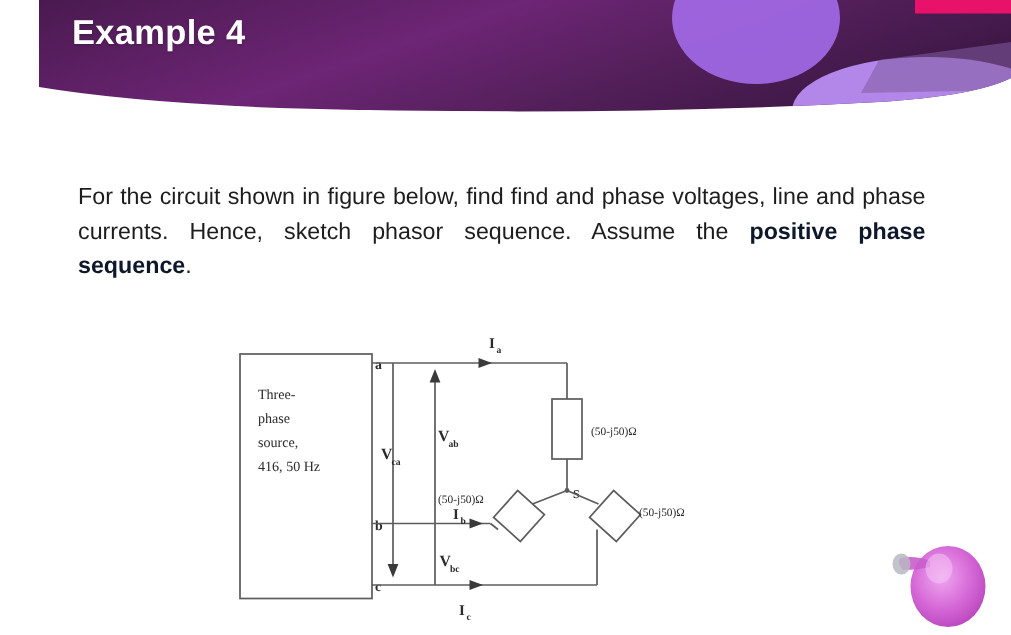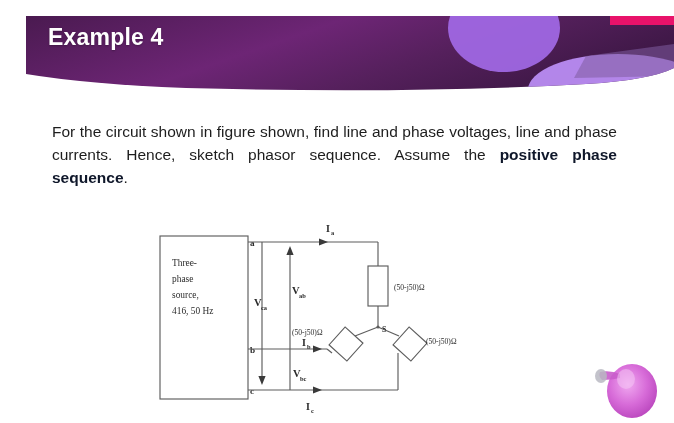--- a/index.html
+++ b/index.html
@@ -12,21 +12,21 @@
     height: 423px;
     position: relative;
     overflow: hidden;
     font-family: "Liberation Sans", sans-serif;
   }
 
   
   #header-banner {
     position: absolute;
     left: 26px;
-    top: 16px;
+    top: 0;
     width: 648px;
     height: 78px;
     overflow: hidden;
   }
   #header-shape {
     position: absolute;
     left: 0;
     top: 0;
     width: 100%;
     height: 100%;
@@ -147,21 +147,21 @@
       <ellipse cx="478" cy="12" rx="56" ry="44" fill="#a269e6" opacity="0.92"></ellipse>
       <ellipse cx="592" cy="74" rx="90" ry="36" fill="#b98cf2" opacity="0.95"></ellipse>
       <path d="M560,40 L648,28 L648,60 L548,62 Z" fill="#7f5da0" opacity="0.55"></path>
       <rect x="584" y="0" width="64" height="9" fill="#e8126a"></rect>
     </g>
   </svg>
   <div id="header-title">Example 4</div>
 </div>
 
 <div id="question-text">
-  <span>For the circuit shown in figure shown, find line and phase</span>
+  <span>For the circuit shown in figure below, find find and phase</span>
   <span>voltages, line and phase currents. Hence, sketch phasor</span>
   <span>sequence. Assume the </span><span class="highlight-phrase">positive phase sequence</span><span>.</span>
 </div>
 
 <div id="circuit-figure">
   <svg id="circuit-svg" width="370" height="200" viewBox="0 0 370 200">
 
     <rect x="10" y="14" width="88" height="163" class="cir-box"></rect>
 
     <text class="lbl lbl-src" x="22" y="44">Three-</text>

